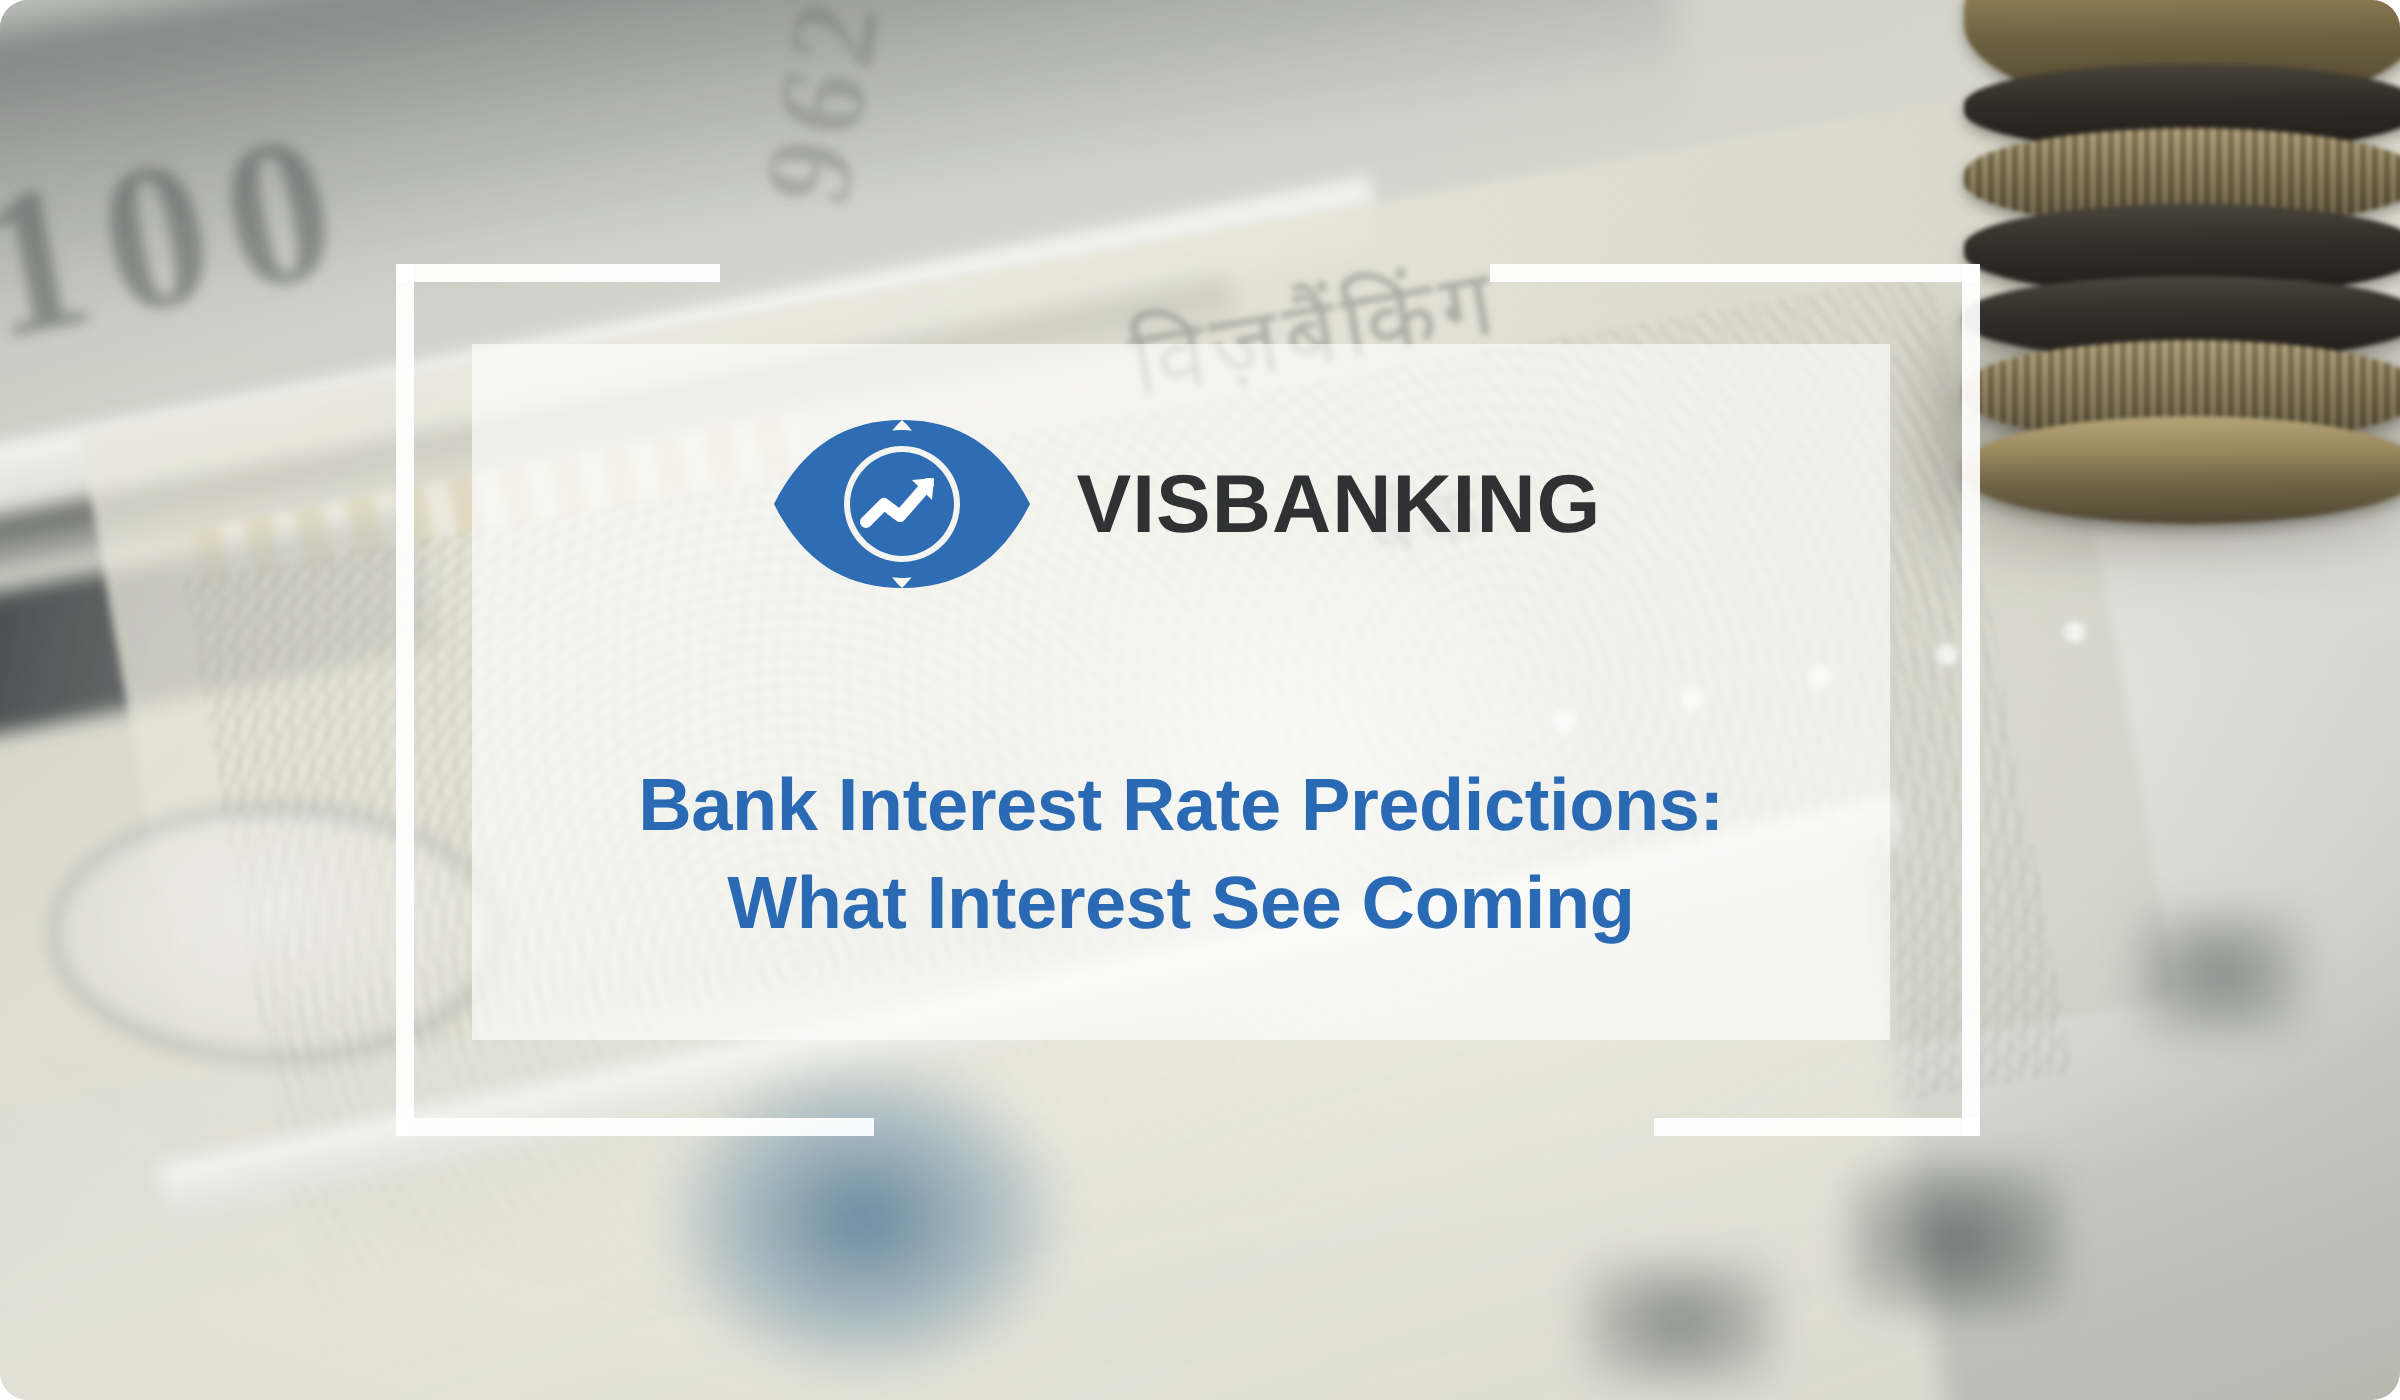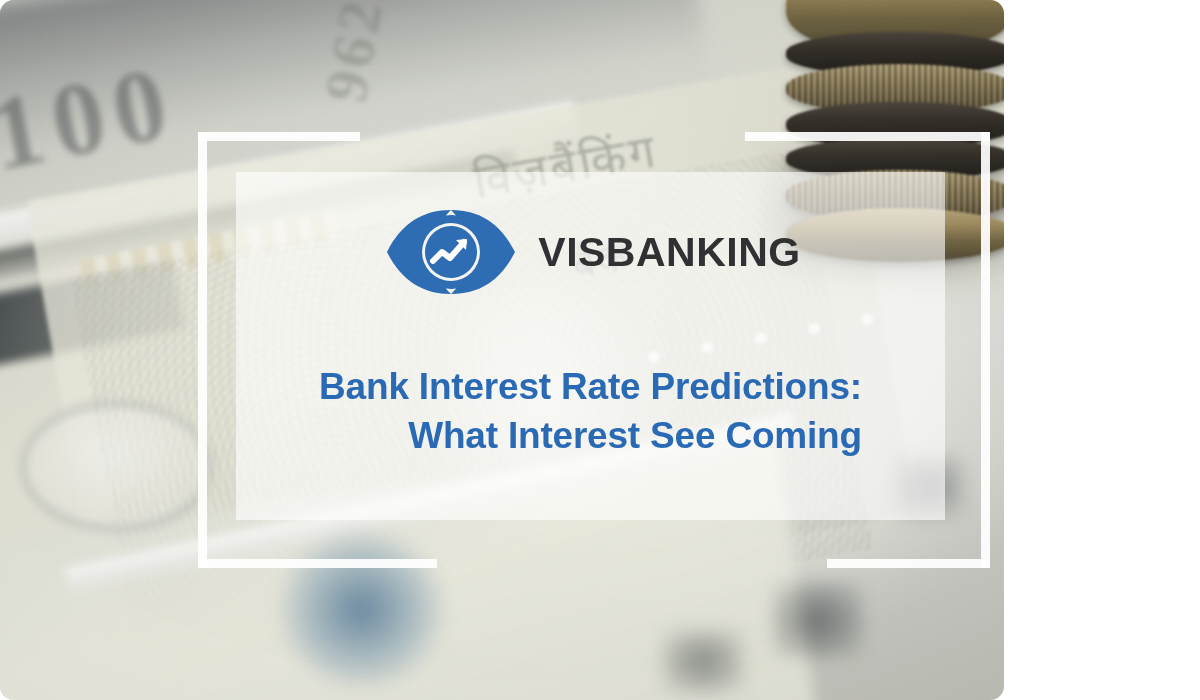--- a/index.html
+++ b/index.html
@@ -10,21 +10,21 @@
   }
   body {
     font-family: "Liberation Sans", sans-serif;
     width: 1200px;
     height: 700px;
     overflow: hidden;
   }
 
   .hero {
     position: relative;
-    width: 1004px;
+    width: 1200px;
     height: 700px;
     border-radius: 14px;
     overflow: hidden;
     background: #cdcec4;
   }
 
   
   .photo {
     position: absolute;
     inset: 0;
@@ -393,22 +393,22 @@
     font-size: 41px;
     font-weight: 700;
     letter-spacing: 0.5px;
     color: #2f3133;
     line-height: 1;
     font-family: "Liberation Sans", sans-serif;
   }
 
   
   .headline {
-    margin-top: 62px;
-    text-align: right;
+    margin-top: 78px;
+    text-align: center;
     color: #2a6ab4;
     font-size: 37px;
     font-weight: 700;
     line-height: 1.33;
     letter-spacing: -0.2px;
     padding: 0 28px;
     font-family: "Liberation Sans", sans-serif;
   }
   .headline .line { display: block; }
 </style>

